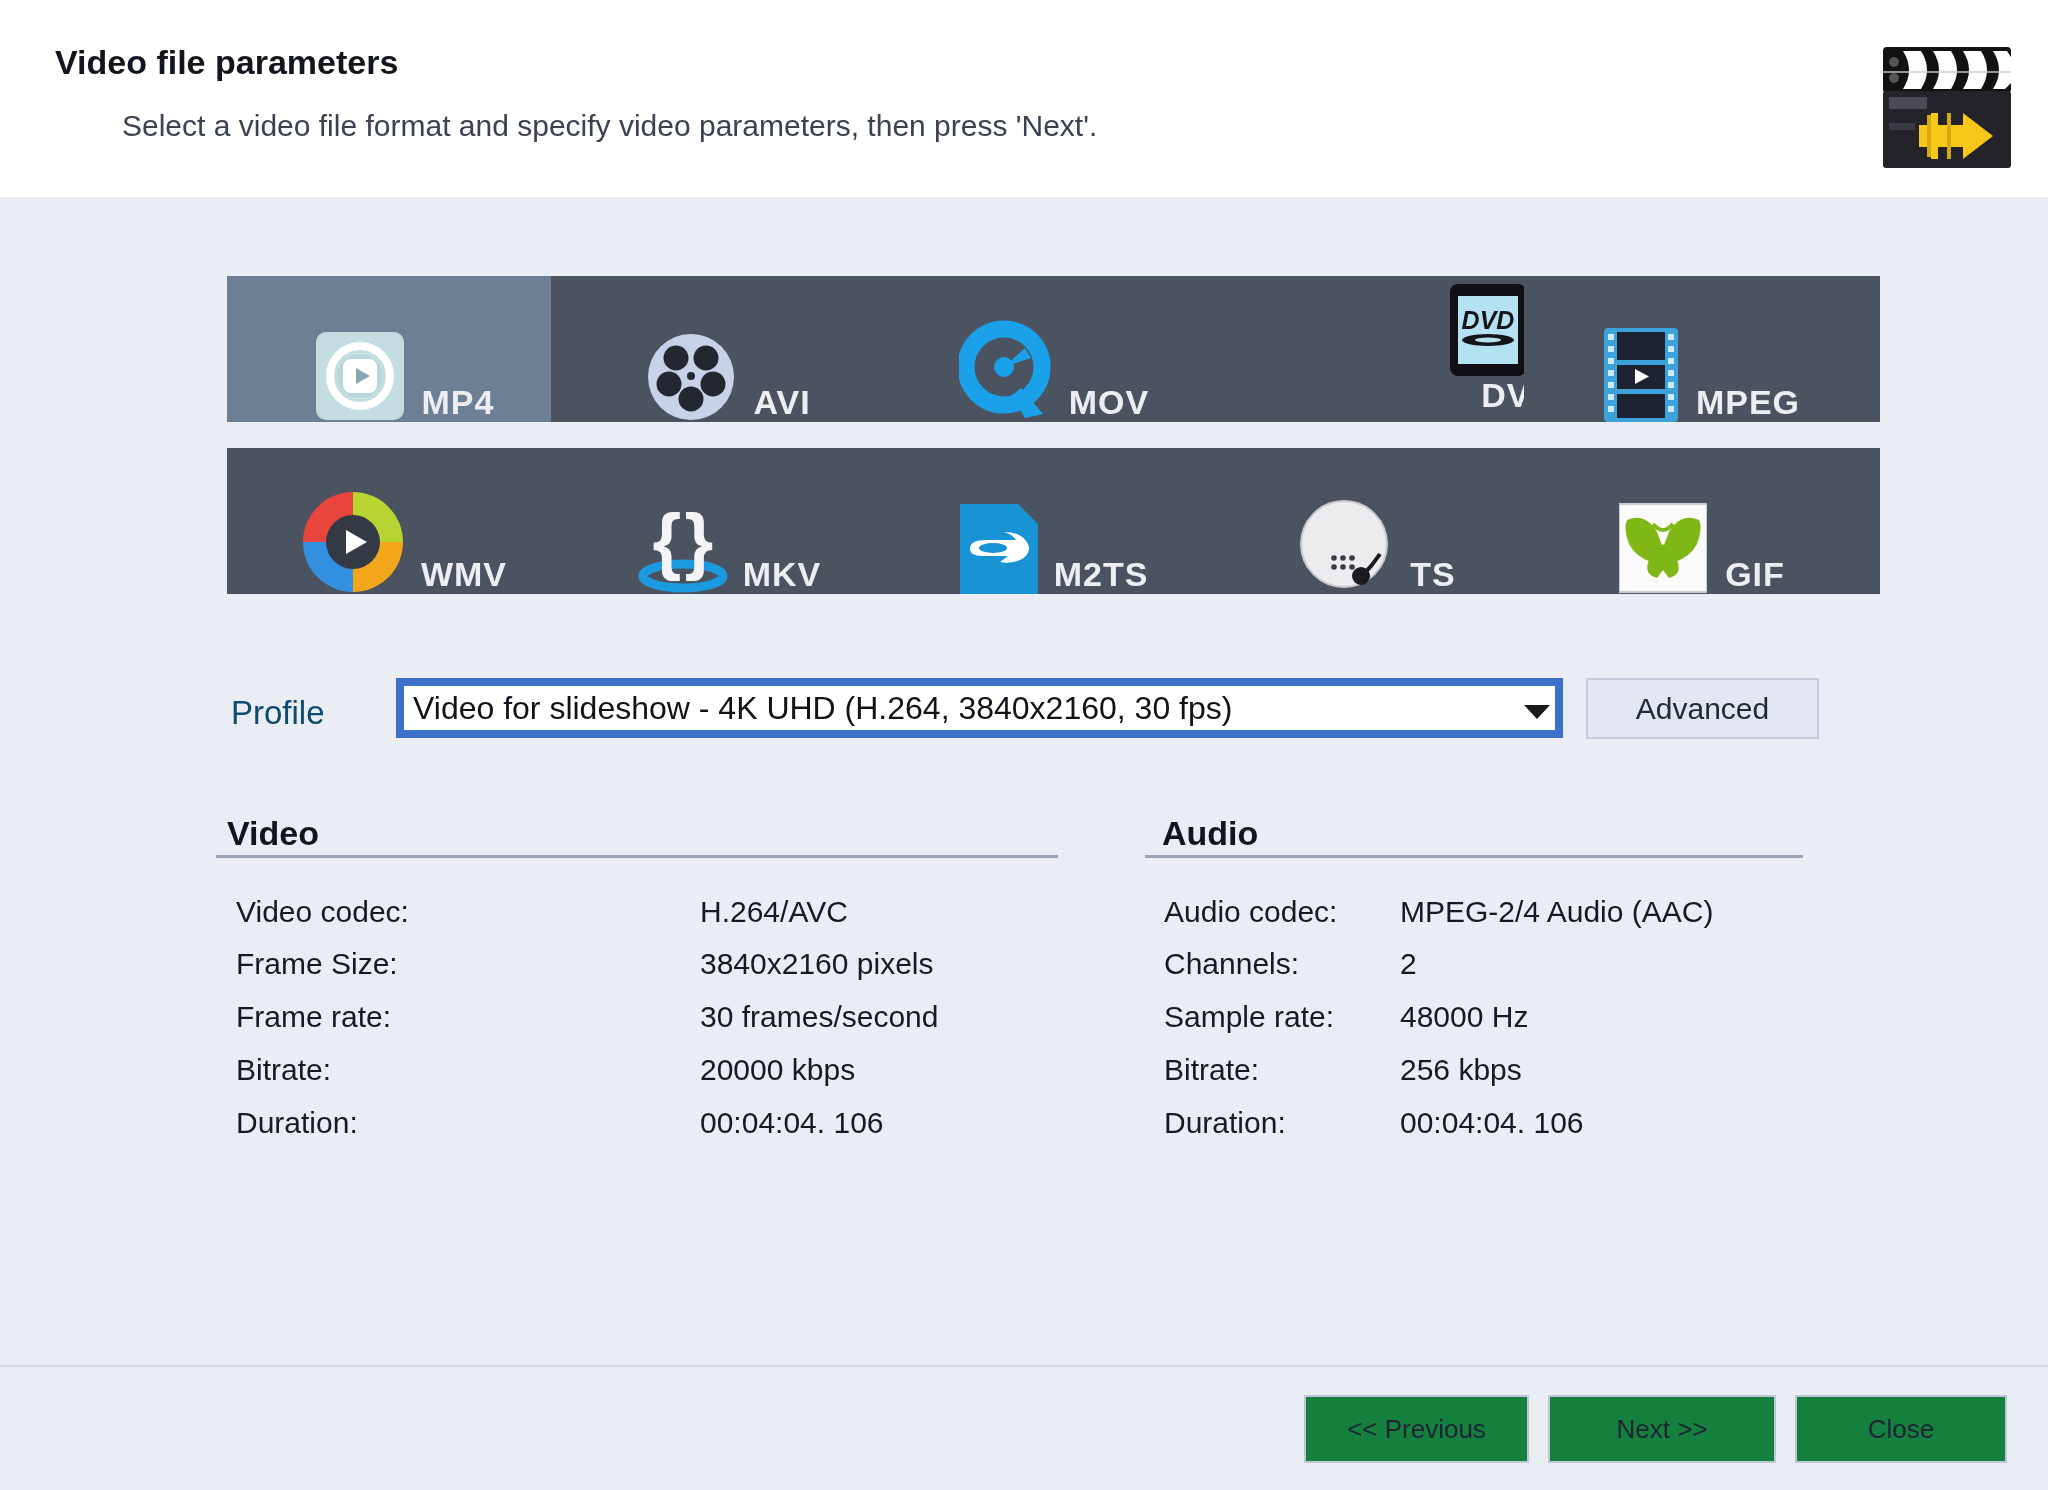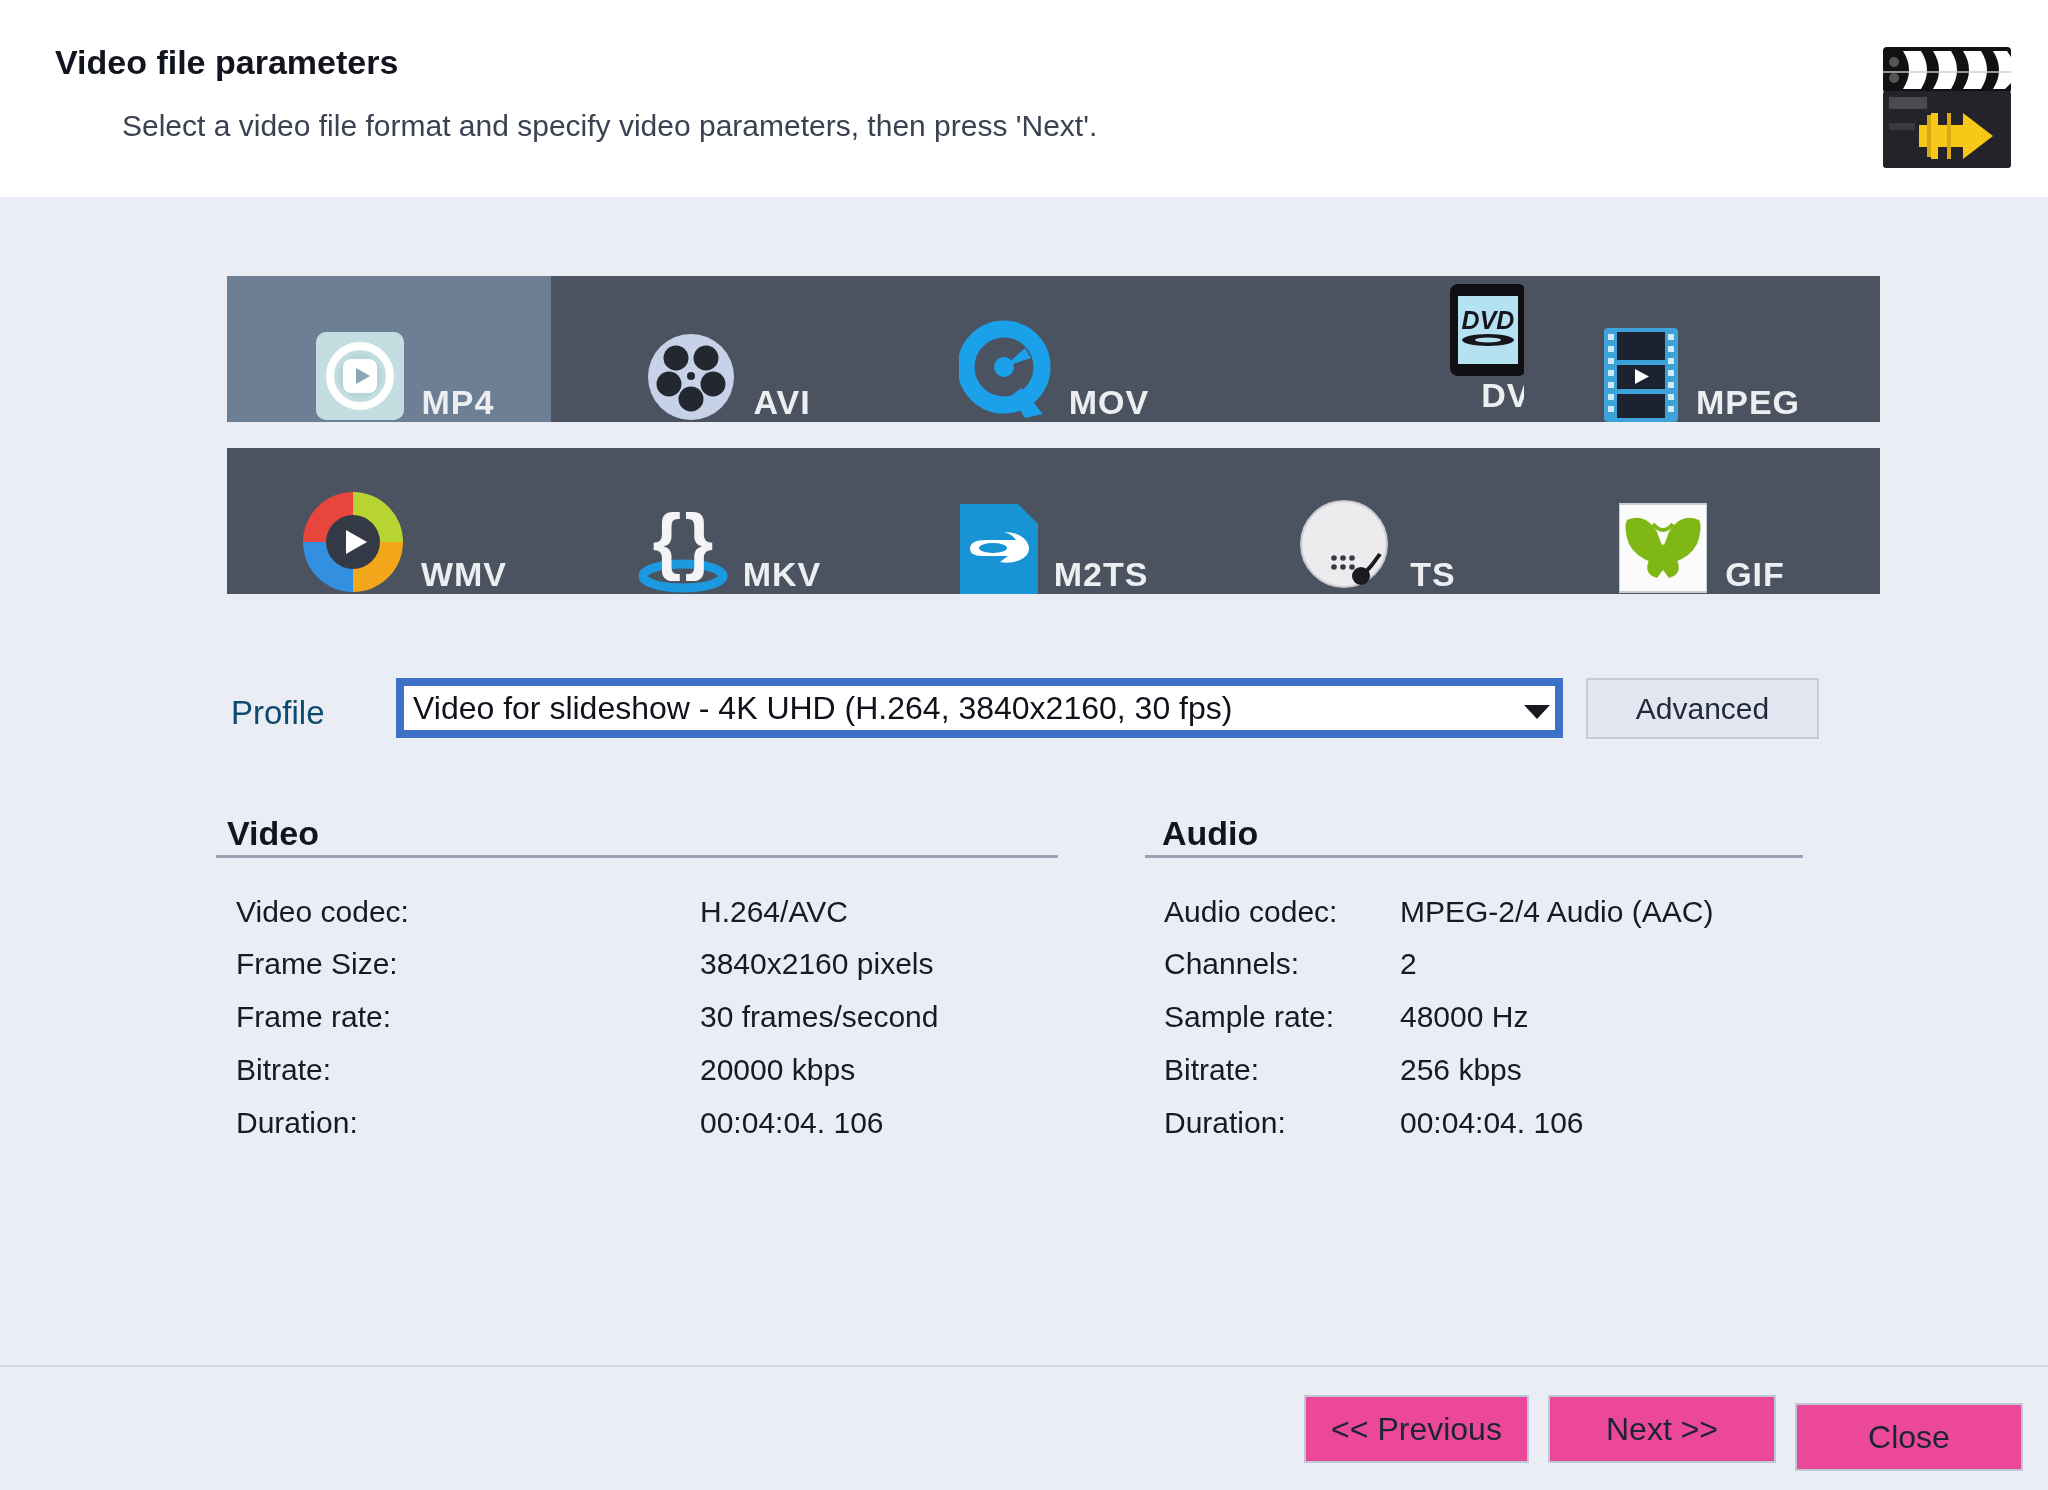--- a/index.html
+++ b/index.html
@@ -22,22 +22,22 @@
   #comboArrow{left:1524px;top:705px;width:0;height:0;border-left:13px solid transparent;border-right:13px solid transparent;border-top:14px solid #181a20;}
   #advBtn{left:1586px;top:678px;width:233px;height:61px;background:#e2e6f0;border:2px solid #c5ccda;box-sizing:border-box;
           display:flex;align-items:center;justify-content:center;font-size:30px;color:#222a3a;}
   
   .sechead{font-size:34px;font-weight:bold;color:#12141f;}
   .secline{height:3px;background:#9aa3b7;}
   .row{font-size:30px;color:#151a26;height:38px;line-height:38px;}
   .rval{text-align:left;}
   
   #footline{left:0;top:1365px;width:2048px;height:2px;background:#d5d9e2;}
-  .fbottom{height:68px;background:#ec4899;border:2px solid #bec7d7;box-sizing:border-box;
-           display:flex;align-items:center;justify-content:center;font-size:32px;color:#1d2433;}
+  .fbottom{height:68px;background:#15803d;border:2px solid #bec7d7;box-sizing:border-box;
+           display:flex;align-items:center;justify-content:center;font-size:26px;color:#1d2433;}
 </style>
 </head>
 <body>
 <div id="header" class="abs"></div>
 <div id="title" class="abs">Video file parameters</div>
 <div id="subtitle" class="abs">Select a video file format and specify video parameters, then press 'Next'.</div>
 <div id="clapper" class="abs" style="left:1881px;top:47px;width:132px;height:121px;">
 <svg width="132" height="121" viewBox="0 0 132 121">
   <rect x="2" y="0" width="128" height="46" rx="4" fill="#121212"></rect>
   <g fill="#ffffff">
@@ -222,13 +222,13 @@
 <div class="abs row" style="left:1164px;top:998px;">Sample rate:</div>
 <div class="abs row rval" style="left:1400px;top:998px;width:402px;">48000 Hz</div>
 <div class="abs row" style="left:1164px;top:1051px;">Bitrate:</div>
 <div class="abs row rval" style="left:1400px;top:1051px;width:402px;">256 kbps</div>
 <div class="abs row" style="left:1164px;top:1104px;">Duration:</div>
 <div class="abs row rval" style="left:1400px;top:1104px;width:402px;">00:04:04. 106</div>
 
 <div id="footline" class="abs"></div>
 <div class="abs fbottom" style="left:1304px;top:1395px;width:225px;">&lt;&lt; Previous</div>
 <div class="abs fbottom" style="left:1548px;top:1395px;width:228px;">Next &gt;&gt;</div>
-<div class="abs fbottom" style="left:1795px;top:1395px;width:228px;margin-top:8px;">Close</div>
+<div class="abs fbottom" style="left:1795px;top:1395px;width:212px;">Close</div>
 
 </body></html>

